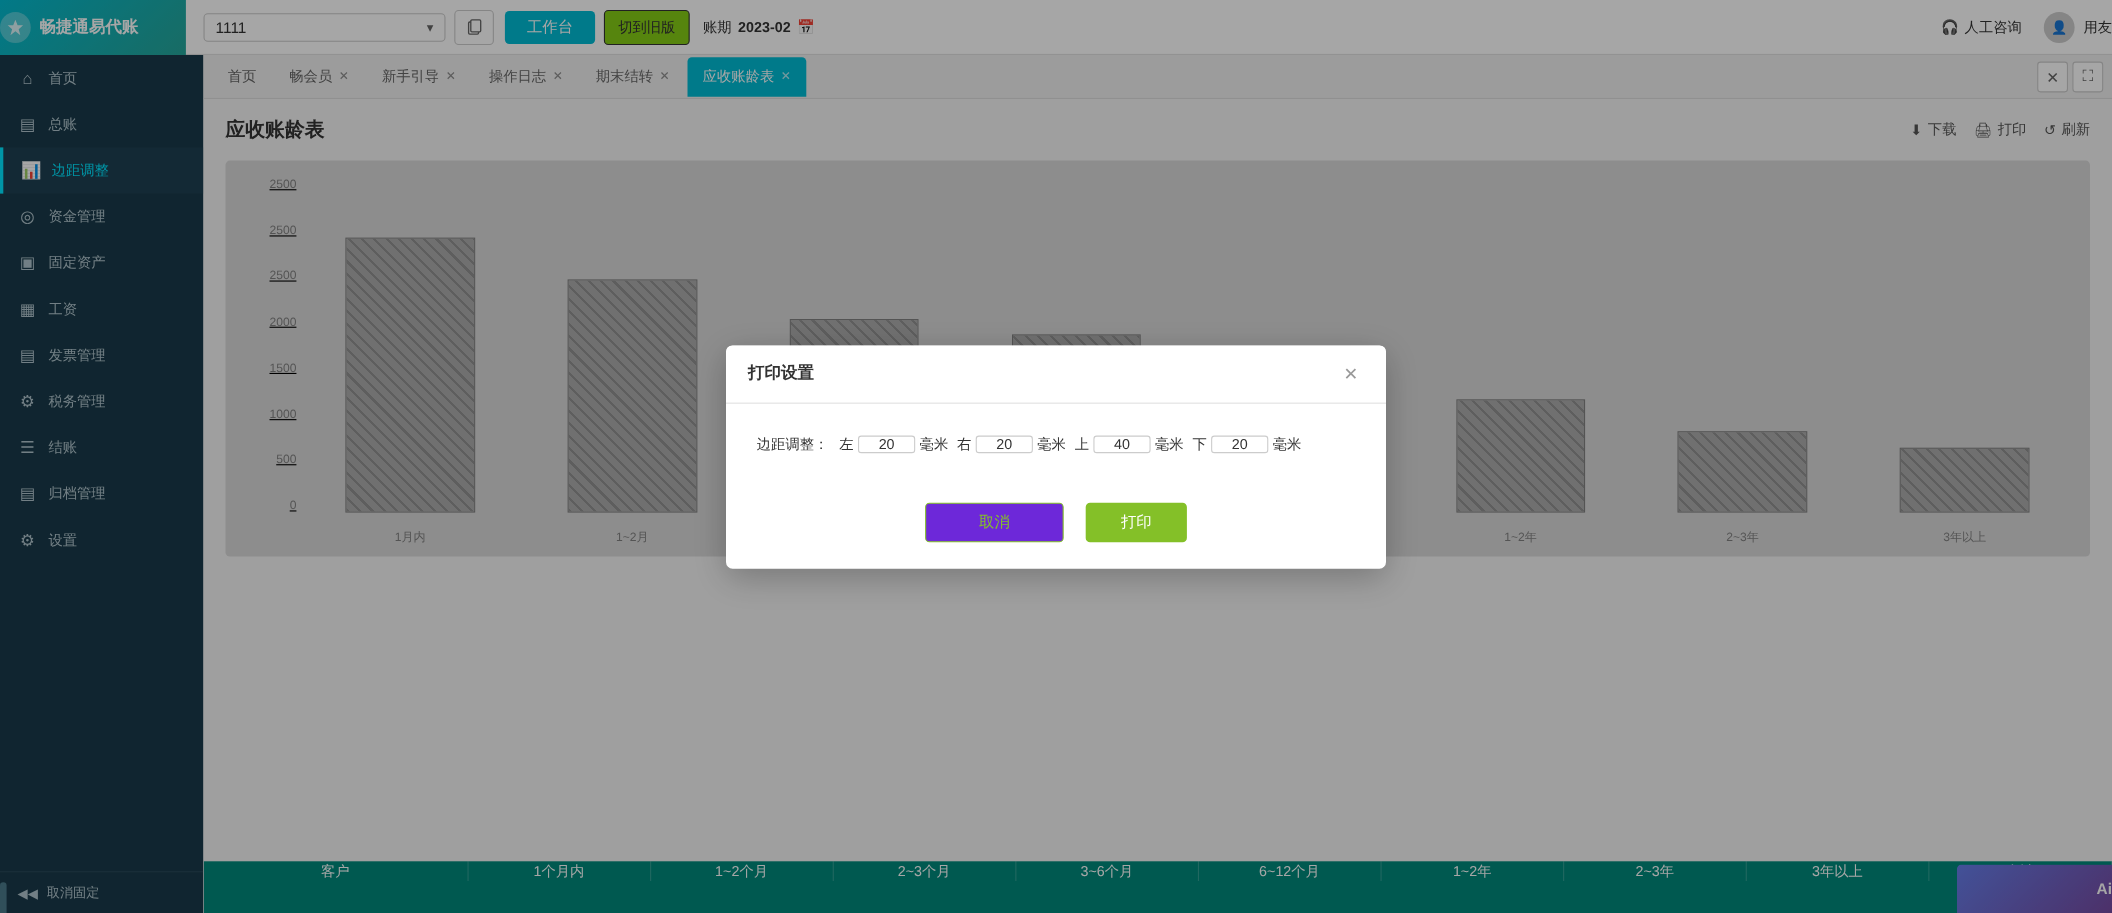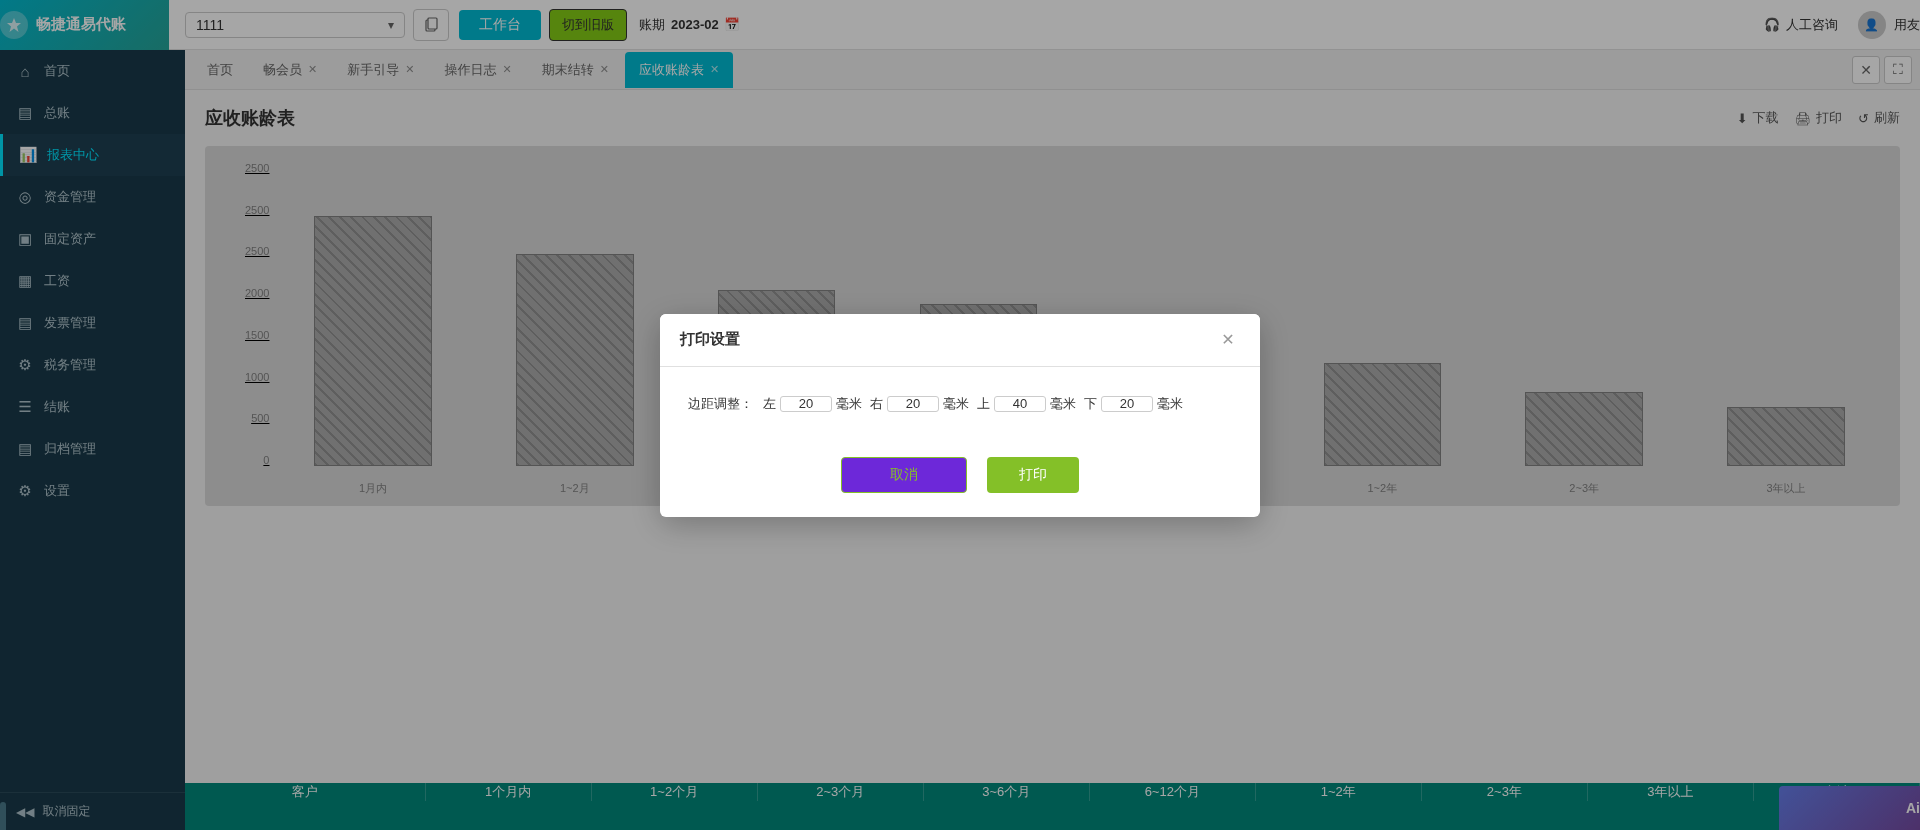--- a/index.html
+++ b/index.html
@@ -480,21 +480,21 @@
     <div class="sidebar-item">
           <span class="sidebar-item-icon">⌂</span>
           <span>首页</span>
         </div>
         <div class="sidebar-item">
           <span class="sidebar-item-icon">▤</span>
           <span>总账</span>
         </div>
         <div class="sidebar-item active">
           <span class="sidebar-item-icon">📊</span>
-          <span>报表中心</span>
+          <span>边距调整</span>
         </div>
         <div class="sidebar-item">
           <span class="sidebar-item-icon">◎</span>
           <span>资金管理</span>
         </div>
         <div class="sidebar-item">
           <span class="sidebar-item-icon">▣</span>
           <span>固定资产</span>
         </div>
         <div class="sidebar-item">

